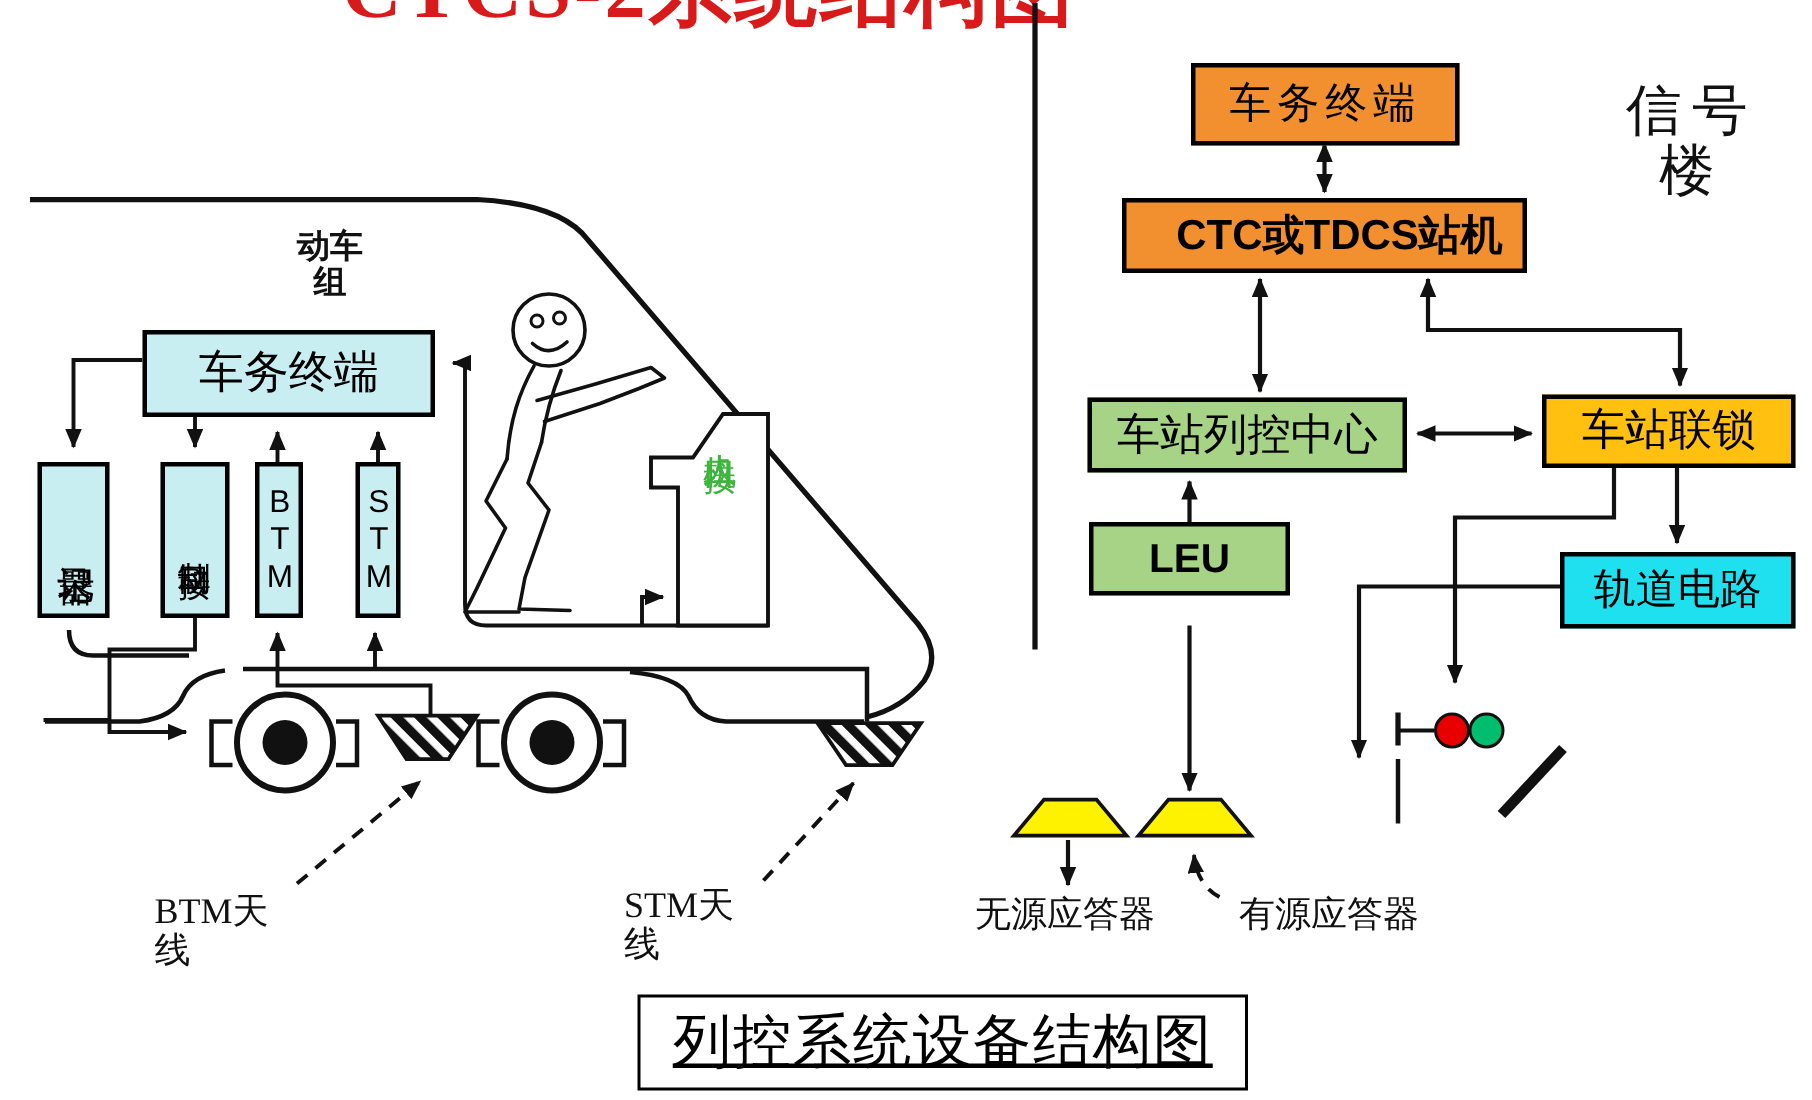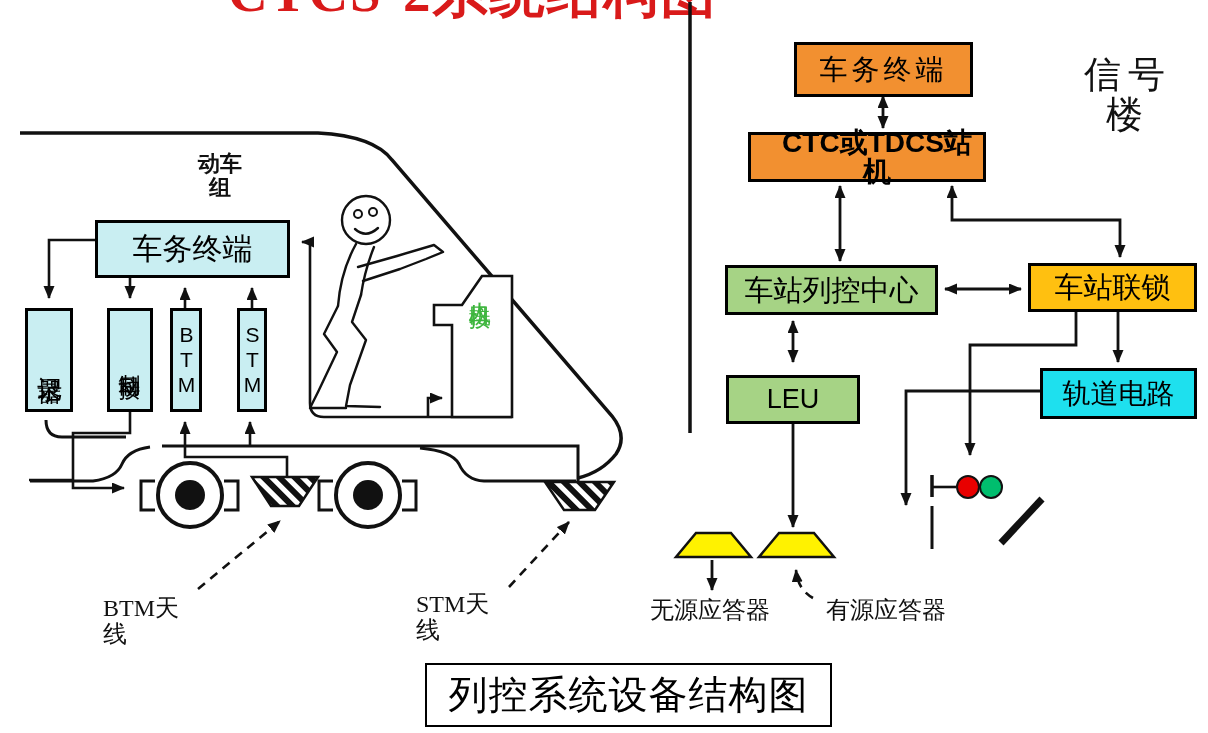--- a/index.html
+++ b/index.html
@@ -139,29 +139,29 @@
   <div class="box bg-cyan vtext" style="left:107px;top:308px;width:46px;height:104px;font-size:22px;">制动接口</div>
   <div class="box bg-cyan vtext sans" style="left:170px;top:308px;width:32px;height:104px;font-size:21px;">BTM</div>
   <div class="box bg-cyan vtext sans" style="left:237px;top:308px;width:30px;height:104px;font-size:21px;">STM</div>
 
   <div class="lbl vtext" id="hmi-label" style="left:468px;top:285px;height:105px;font-size:22px;">人机接口</div>
 
   <div class="lbl" style="left:103px;top:596px;width:95px;font-size:24px;">BTM天线</div>
   <div class="lbl" style="left:416px;top:592px;width:95px;font-size:24px;">STM天线</div>
 
   <div class="box bg-orange" style="left:794px;top:42px;width:179px;height:55px;font-size:28px;letter-spacing:4px;">车务终端</div>
-  <div class="box bg-orange sans" style="left:748px;top:132px;width:238px;height:50px;font-size:28px;font-weight:bold;padding-left:20px;">CTC或TDCS站机</div>
+  <div class="box bg-orange sans" style="left:748px;top:132px;width:270px;height:50px;font-size:28px;font-weight:bold;padding-left:20px;">CTC或TDCS站机</div>
 
   <div class="lbl pre" style="left:1078px;top:55px;width:100px;text-align:center;font-size:37px;letter-spacing:7px;">信号
 楼</div>
 
   <div class="box bg-green" style="left:725px;top:265px;width:213px;height:50px;font-size:29px;">车站列控中心</div>
   <div class="box bg-gold" style="left:1028px;top:263px;width:169px;height:49px;font-size:29px;">车站联锁</div>
 
-  <div class="box bg-green sans" style="left:726px;top:375px;width:134px;height:49px;font-size:27px;font-weight:normal;">LEU</div>
+  <div class="box bg-green sans" style="left:726px;top:348px;width:134px;height:49px;font-size:27px;font-weight:bold;">LEU</div>
   <div class="box bg-track" style="left:1040px;top:368px;width:157px;height:51px;font-size:28px;">轨道电路</div>
 
   <div class="lbl" style="left:650px;top:598px;width:130px;font-size:24px;">无源应答器</div>
   <div class="lbl" style="left:826px;top:598px;width:130px;font-size:24px;">有源应答器</div>
 
-  <div class="box" style="left:425px;top:663px;width:407px;height:64px;font-size:39px;letter-spacing:1px;background:#fff;border-width:2.5px;">列控系统设备结构图</div>
+  <div class="box" style="left:425px;top:663px;width:407px;height:64px;font-size:39px;letter-spacing:1px;background:#fff;border-width:2.5px;text-decoration:underline;">列控系统设备结构图</div>
 
 </div>
 
 </body></html>

